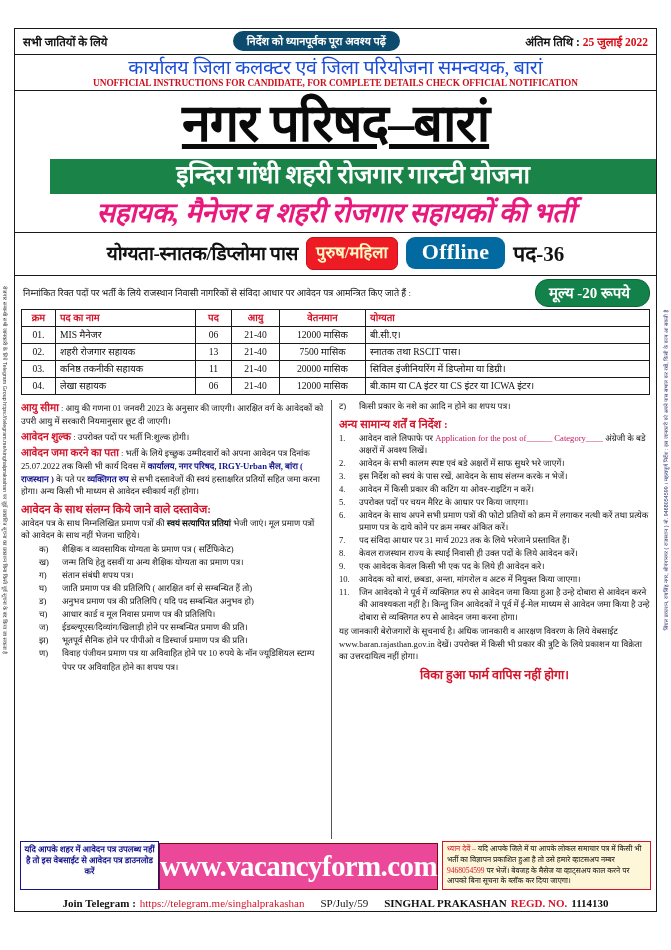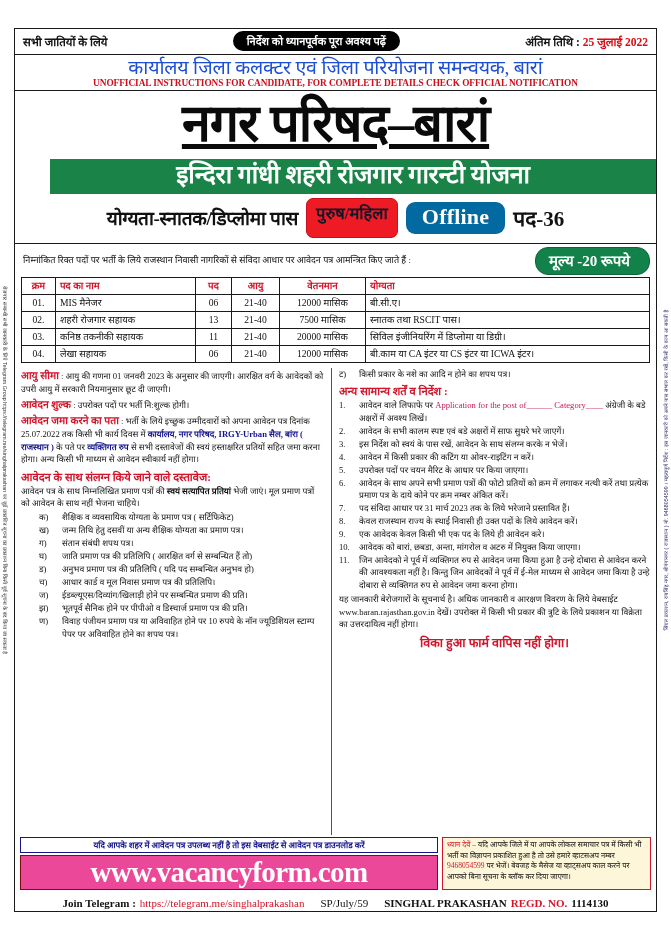--- a/index.html
+++ b/index.html
@@ -51,21 +51,21 @@
   .topbar {
     display: flex; align-items: center; justify-content: space-between;
     border-bottom: 1.2px solid #1a1a1a;
     padding: 3px 8px 4px 8px;
     height: 26px;
   }
   .topbar-left {
     font-size: 11.5px; font-weight: bold; color: #141414;
   }
   .topbar-pill {
-    background: #000000; color: #fff;
+    background: #0c4a6e; color: #fff;
     border-radius: 14px;
     padding: 2px 14px 3px 14px;
     font-size: 11px; font-weight: bold;
     white-space: nowrap;
   }
   .topbar-right {
     font-size: 11.5px; font-weight: bold; color: #141414;
     white-space: nowrap;
   }
   .topbar-right .date { color: #d90d16; }
@@ -132,23 +132,23 @@
 
   
   .qualrow {
     display: flex; align-items: center; justify-content: center;
     gap: 8px;
     padding: 4px 6px 5px 6px;
     border-bottom: 1.2px solid #1a1a1a;
   }
   .qual-text { font-size: 19px; font-weight: bold; color: #111; letter-spacing:-0.3px;}
   .badge-red {
-    background: #ee1b24; color: #0f172a;
+    background: #ee1b24; color: #fef9c3;
     border-radius: 7px;
-    padding: 2px 9px 13px 9px;
+    padding: 2px 9px 6px 9px;
     font-size: 16.5px; font-weight: bold;
     border: 1px solid #c8101a;
   }
   .badge-offline {
     background: #0369a1; color: #ffffff;
     border-radius: 9px;
     padding: 2px 16px 4px 16px;
     font-size: 22px; font-weight: bold;
     font-family: "Liberation Serif", serif;
     letter-spacing: 0.2px;
@@ -235,21 +235,21 @@
     text-align: center; color: #d4142a; font-weight: bold;
     font-size: 12.5px; margin-top: 3px;
   }
 
   
   .bottomwrap {
     display: flex; gap: 4px;
     padding: 2px 5px 4px 5px;
     align-items: stretch;
   }
-  .bb-left { width: 418px; display:flex; flex-direction:column;justify-content:space-between; }
+  .bb-left { width: 418px; display:flex; flex-direction:row;justify-content:space-between; }
   .bb-note {
     border: 1.2px solid #14148c;
     color: #14148c; font-weight: bold;
     text-align: center; font-size: 8.4px;
     padding: 1px 2px 2px 2px;
   }
   .bb-red {
     background: #ec4899;
     border: 1.5px solid #7d0b10;
     flex: 1;
@@ -306,20 +306,21 @@
       </div>
     </div>
 
     <div class="office-line">कार्यालय जिला कलक्टर एवं जिला परियोजना समन्वयक, बारां</div>
     <div class="unofficial">UNOFFICIAL INSTRUCTIONS FOR CANDIDATE, FOR COMPLETE DETAILS CHECK OFFICIAL NOTIFICATION</div>
 
     <div class="bigtitle">नगर परिषद–बारां</div>
 
     <div class="greenband">इन्दिरा गांधी शहरी रोजगार गारन्टी योजना</div>
 
+    <div class="pinkline">सहायक, मैनेजर व शहरी रोजगार सहायकों की भर्ती</div>
 
     <div class="qualrow">
       <span class="qual-text">योग्यता-स्नातक/डिप्लोमा पास</span>
       <span class="badge-red">पुरुष/महिला</span>
       <span class="badge-offline">Offline</span>
       <span class="posts-text">पद-36</span>
     </div>
 
     <div class="introrow">
       <div class="intro-text">निम्नांकित रिक्त पदों पर भर्ती के लिये राजस्थान निवासी नागरिकों से संविदा आधार पर आवेदन पत्र आमन्त्रित किए जाते हैं :</div>

